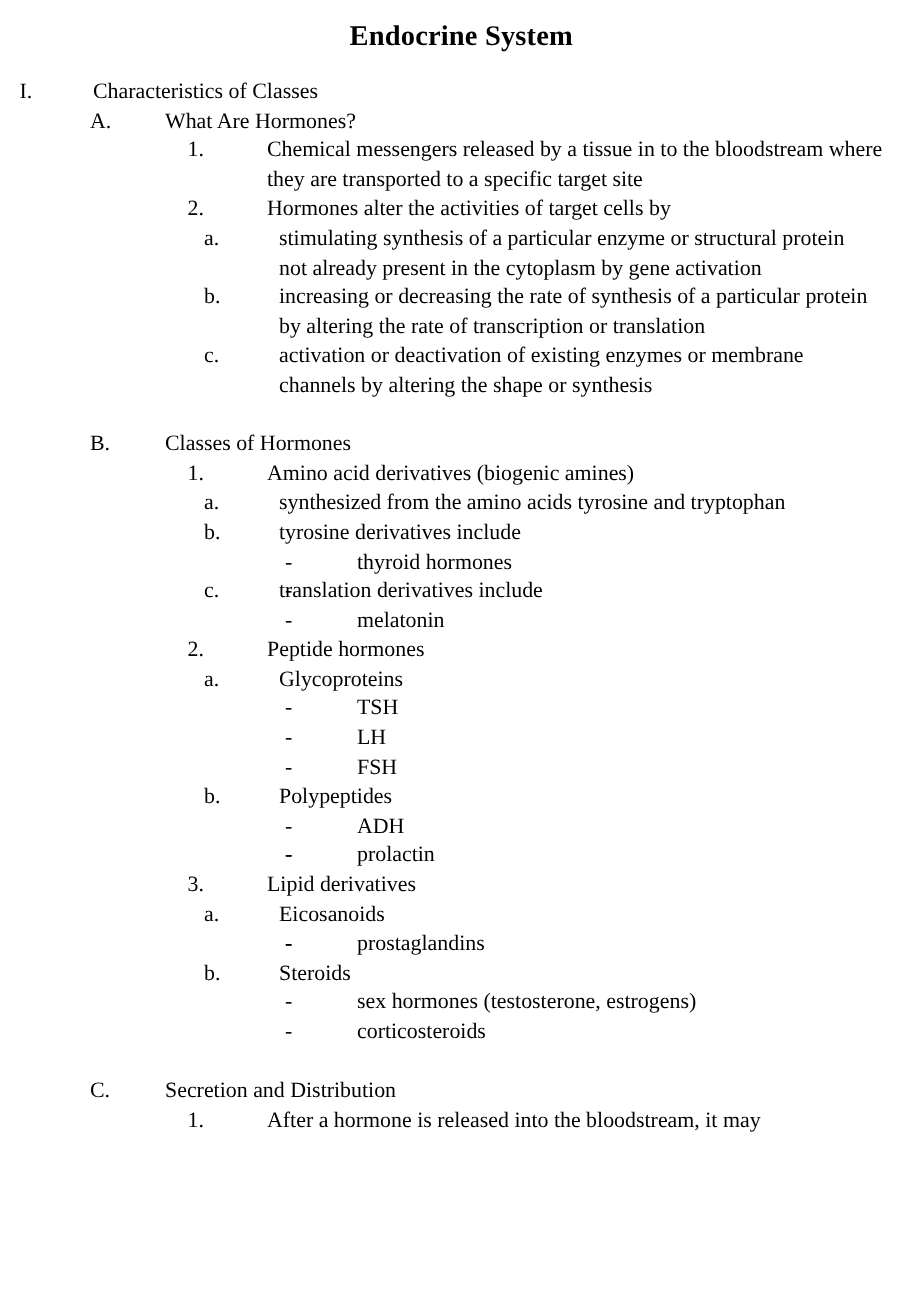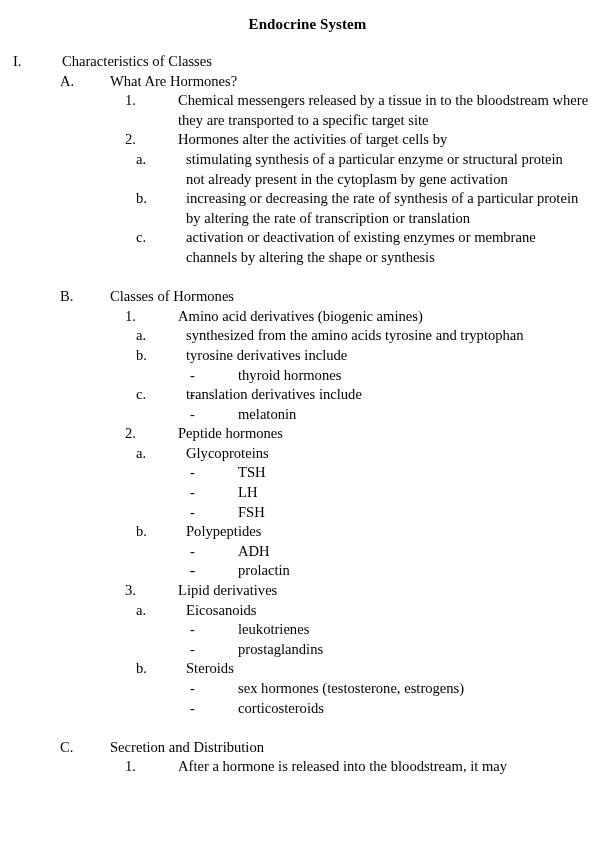--- a/index.html
+++ b/index.html
@@ -19,21 +19,21 @@
   .page {
     position: relative;
     width: 615px;
     height: 867px;
     box-sizing: border-box;
     padding: 0;
   }
 
   .doc-title {
     text-align: center;
-    font-size: 15px;
+    font-size: 19px;
     font-weight: bold;
     letter-spacing: 0.1px;
     margin: 13px 0 0 0;
     padding: 0;
     line-height: 23px;
   }
 
   .outline {
     margin: 0;
     padding: 0;
@@ -200,21 +200,20 @@
       <div class="row lvl-3">
         <span class="marker">3.</span>
         <span class="text">Lipid derivatives</span>
       </div>
       <div class="row lvl-4">
         <span class="marker">a.</span>
         <span class="text">Eicosanoids</span>
       </div>
       <div class="row lvl-5">
         <span class="marker">-</span>
-        <span class="text">leukotrienes</span>
       </div>
       <div class="row lvl-5">
         <span class="marker">-</span>
         <span class="text">prostaglandins</span>
       </div>
       <div class="row lvl-4">
         <span class="marker">b.</span>
         <span class="text">Steroids</span>
       </div>
       <div class="row lvl-5">

